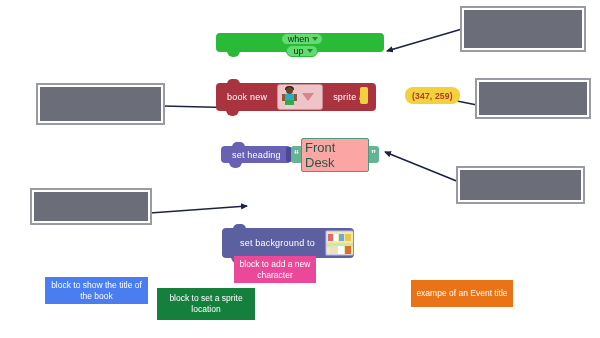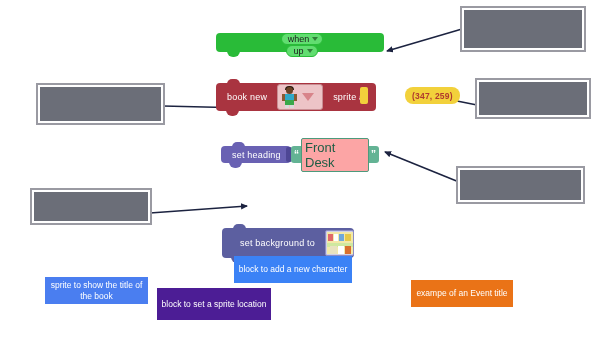--- a/index.html
+++ b/index.html
@@ -292,22 +292,22 @@
     color: #ffffff;
     font-size: 8.5px;
     line-height: 11px;
     text-align: center;
     display: flex;
     align-items: center;
     justify-content: center;
     padding: 2px 4px;
   }
   #callout-title      { left: 45px;  top: 277px; width: 103px; height: 27px; background: #4a7ef0; }
-  #callout-sprite     { left: 157px; top: 288px; width: 114px; height: 32px; background: #4c1d95; }
-  #callout-character  { left: 234px; top: 256px; width: 118px; height: 27px; background: #3b82f6; }
+  #callout-sprite     { left: 157px; top: 288px; width: 98px; height: 32px; background: #15803d; }
+  #callout-character  { left: 234px; top: 256px; width: 82px; height: 27px; background: #ec4899; }
   #callout-setting    { left: 289px; top: 295px; width: 104px; height: 33px; background: #f318c0; }
   #callout-event      { left: 411px; top: 280px; width: 102px; height: 27px; background: #ea7317; }
 
   
   #note-event     { left: 462px; top: 8px;   width: 122px; height: 42px; }
   #note-sprite    { left: 38px;  top: 85px;  width: 125px; height: 38px; }
   #note-coords    { left: 477px; top: 80px;  width: 112px; height: 37px; }
   #note-heading   { left: 458px; top: 168px; width: 125px; height: 34px; }
   #note-backdrop  { left: 32px;  top: 190px; width: 118px; height: 33px; }
 </style>
@@ -400,18 +400,18 @@
           <span class="bd-d"></span>
         <span class="bd-e"></span>
           <span class="bd-f"></span>
           <span class="bd-g"></span>
           <span class="bd-h"></span>
       </span>
       <span class="caret-bd"></span>
     </span>
   </div>
 
-  <div class="callout" id="callout-title">sprite to show the title of the book</div>
+  <div class="callout" id="callout-title">block to show the title of the book</div>
   <div class="callout" id="callout-sprite">block to set a sprite location</div>
   <div class="callout" id="callout-character">block to add a new character</div>
   <div class="callout" id="callout-event">exampe of an Event title</div>
 
 </div>
 
 </body></html>

